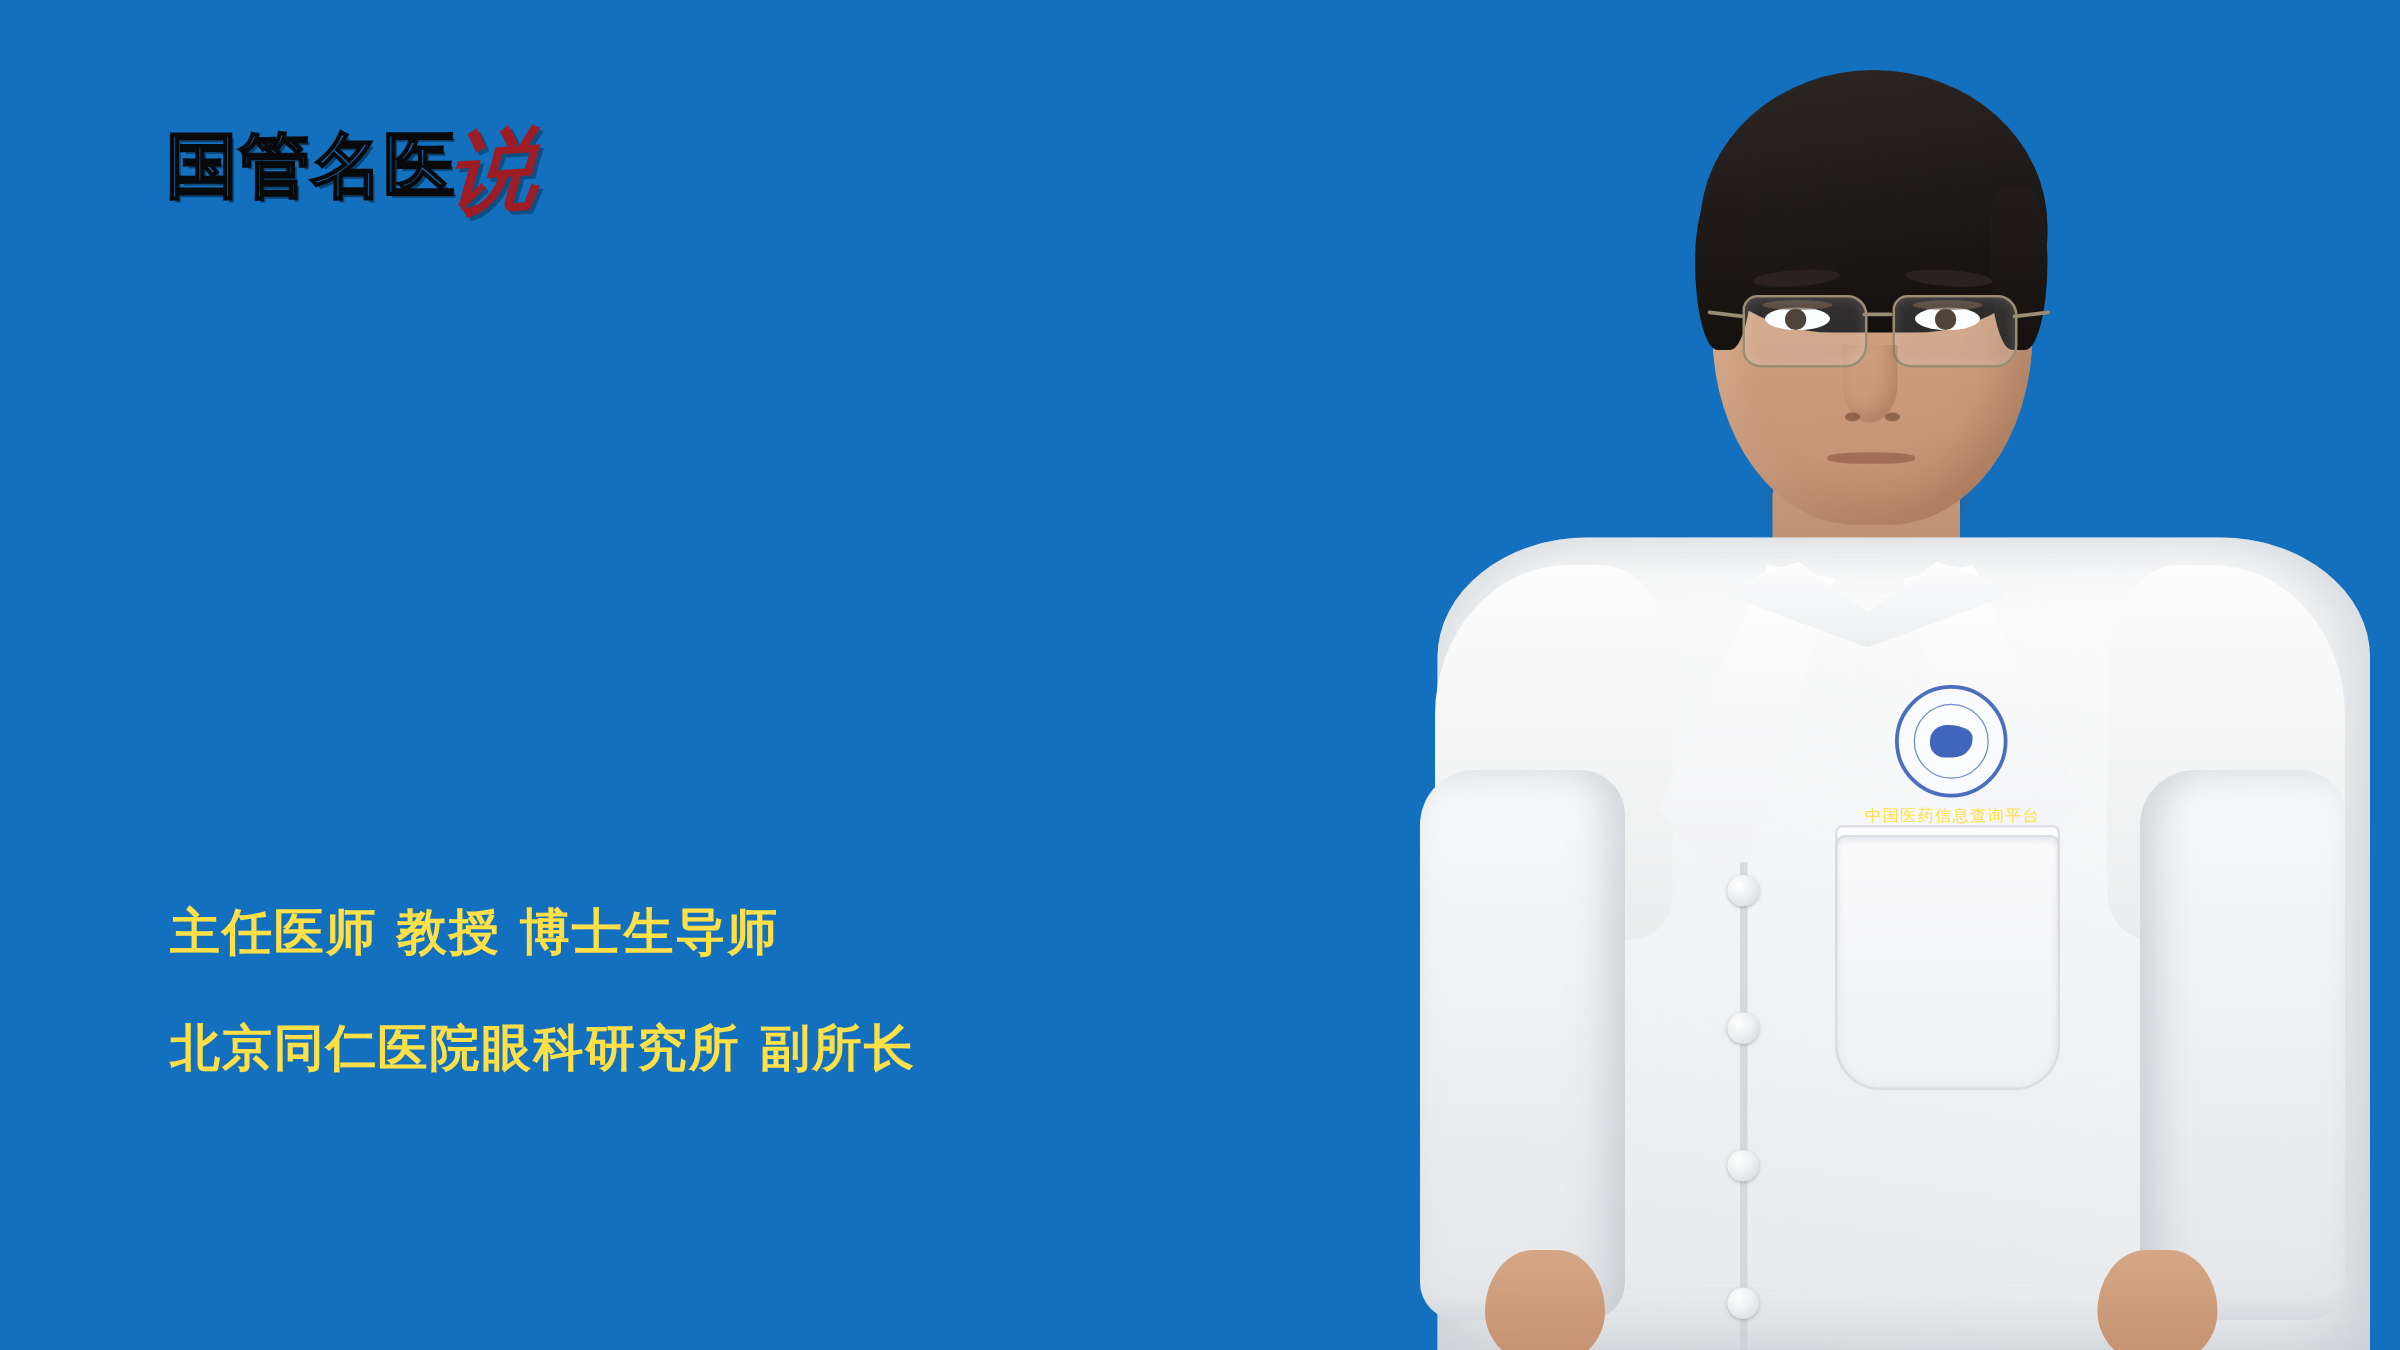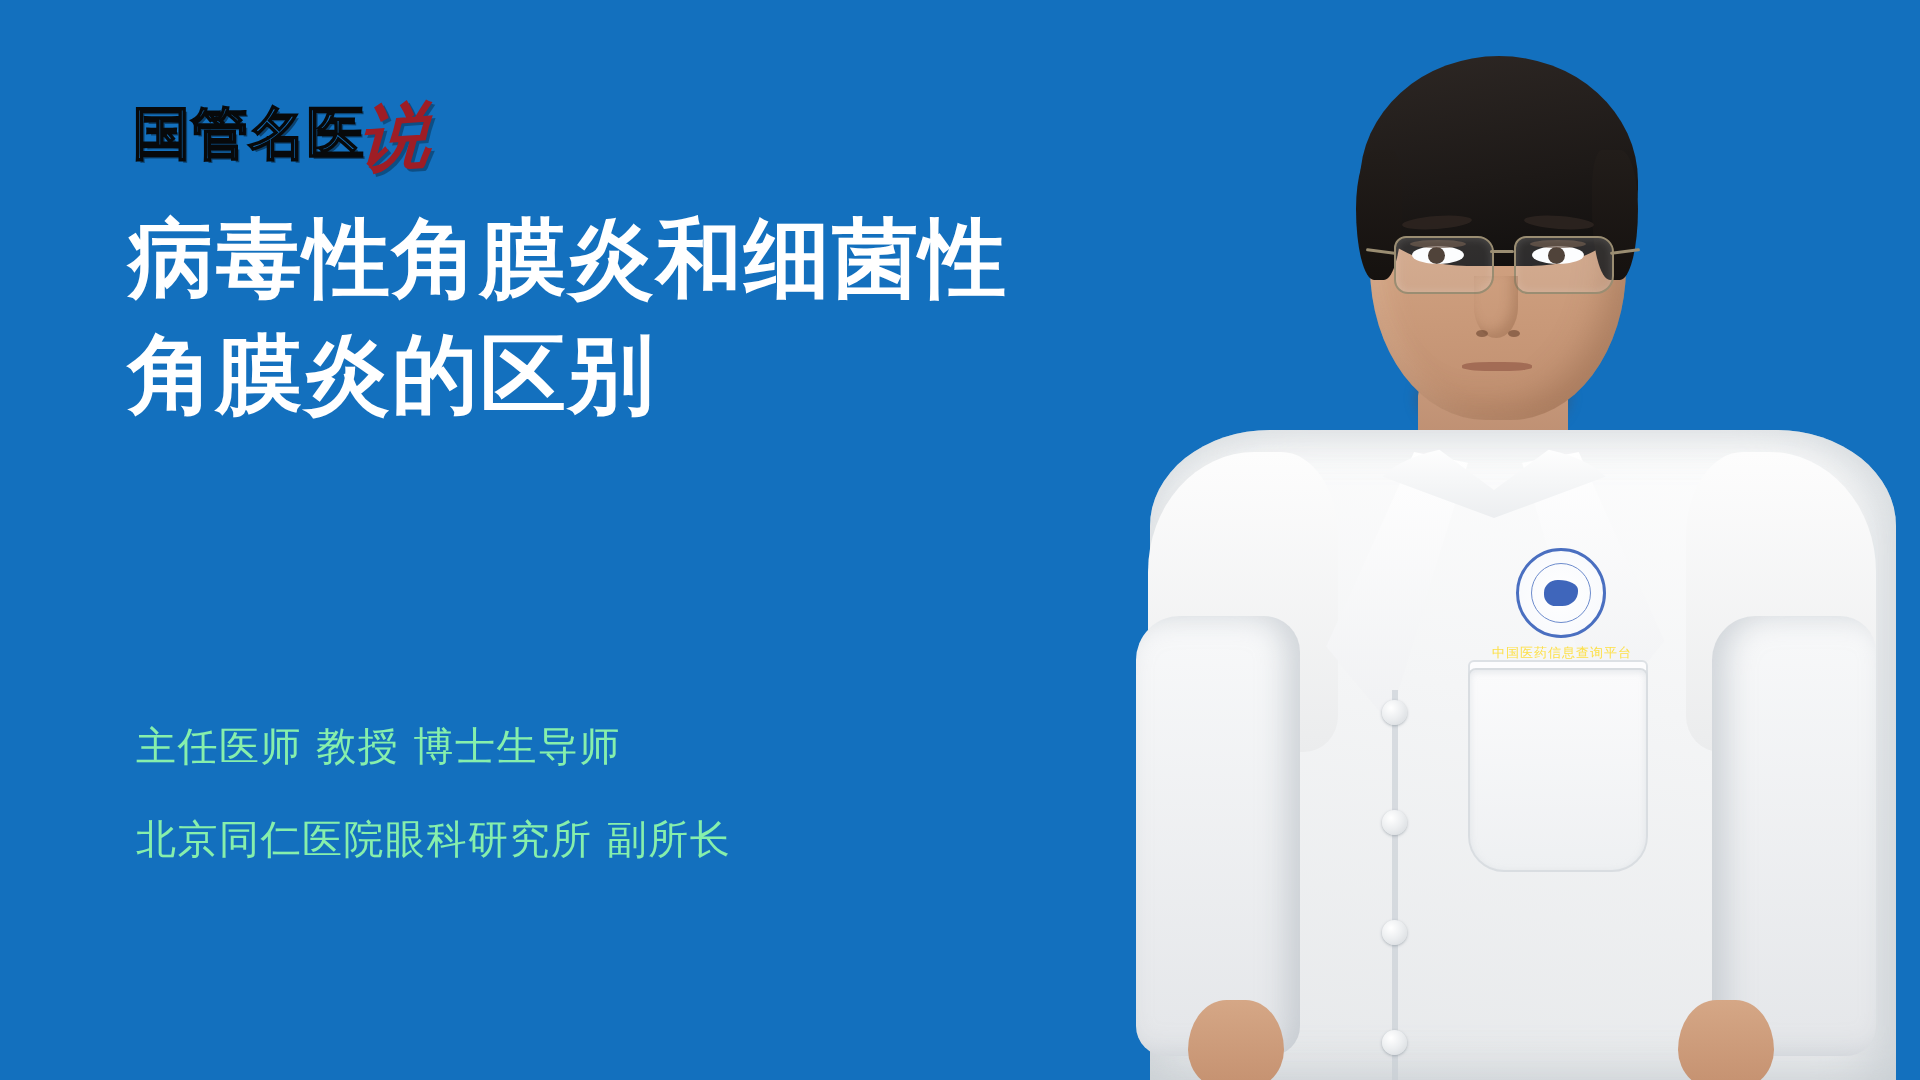--- a/index.html
+++ b/index.html
@@ -102,22 +102,22 @@
   .creds {
     position: absolute;
     left: 136px;
     top: 700px;
     width: 820px;
   }
   .cred-line {
     font-family: "DejaVu Sans", "Liberation Sans", sans-serif;
     font-size: 40px;
     line-height: 93px;
-    font-weight: 400;
-    color: #86efac;
+    font-weight: 700;
+    color: #fde047;
     letter-spacing: 1.5px;
     white-space: nowrap;
   }
 
   
   .portrait {
     position: absolute;
     left: 1130px;
     top: 0;
     width: 790px;
@@ -487,24 +487,20 @@
 
   <div class="bg"></div>
 
   <div class="left-col">
 
     <div class="logo">
       <span class="logo-main">国管名医</span>
       <span class="logo-accent">说</span>
     </div>
 
-    <div class="title-block">
-      <div class="title-line">病毒性角膜炎和细菌性</div>
-      <div class="title-line">角膜炎的区别</div>
-    </div>
 
 
     <div class="creds">
       <div class="cred-line">主任医师  教授  博士生导师</div>
       <div class="cred-line">北京同仁医院眼科研究所  副所长</div>
     </div>
   </div>
 
   <div class="portrait">
 

